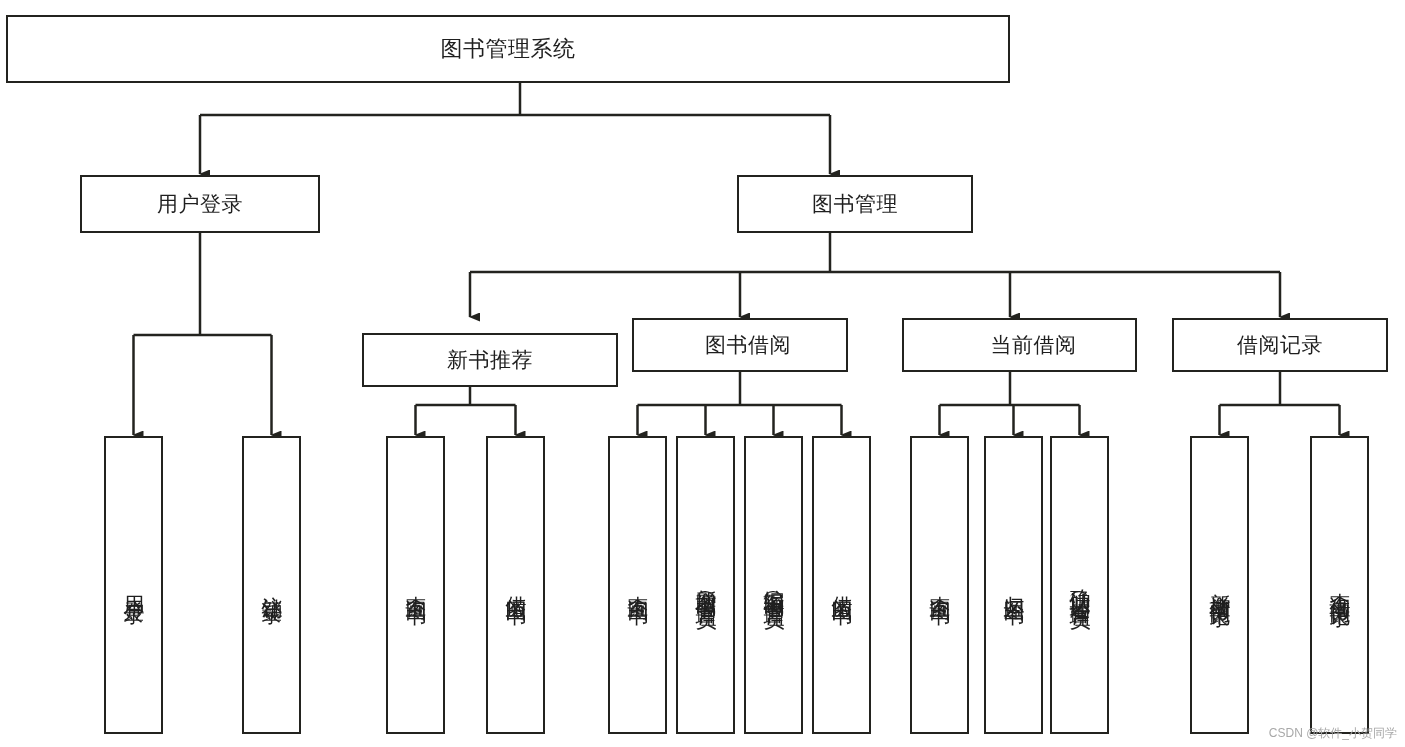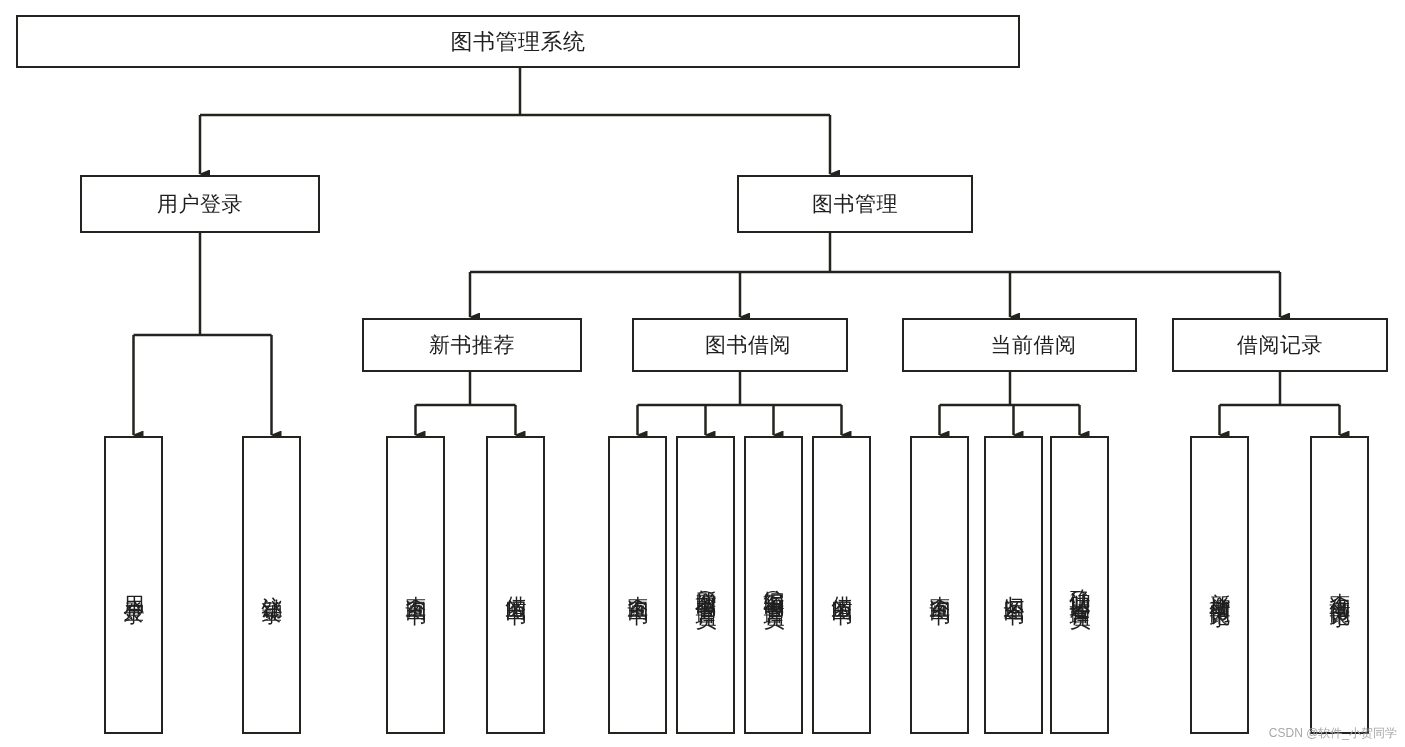--- a/index.html
+++ b/index.html
@@ -109,30 +109,30 @@
         <line x1="939.5" y1="405" x2="939.5" y2="435" stroke="#23231f" stroke-width="2.5" marker-end="url(#arrowhead)"></line>
         <line x1="1013.5" y1="405" x2="1013.5" y2="435" stroke="#23231f" stroke-width="2.5" marker-end="url(#arrowhead)"></line>
         <line x1="1079.5" y1="405" x2="1079.5" y2="435" stroke="#23231f" stroke-width="2.5" marker-end="url(#arrowhead)"></line>
         <line x1="1280" y1="372" x2="1280" y2="405" stroke="#23231f" stroke-width="2.5"></line>
         <line x1="1219.5" y1="405" x2="1339.5" y2="405" stroke="#23231f" stroke-width="2.5"></line>
         <line x1="1219.5" y1="405" x2="1219.5" y2="435" stroke="#23231f" stroke-width="2.5" marker-end="url(#arrowhead)"></line>
         <line x1="1339.5" y1="405" x2="1339.5" y2="435" stroke="#23231f" stroke-width="2.5" marker-end="url(#arrowhead)"></line>
       </g>
   </svg>
   <div id="node-layer">
-      <div class="node horizontal root" style="left: 16px; top: 15px; width: 1004px; height: 53px;">
+      <div class="node horizontal root" style="left: 6px; top: 15px; width: 1004px; height: 68px;">
         <span class="node-label">图书管理系统</span>
       </div>
       <div class="node horizontal" style="left: 80px; top: 175px; width: 240px; height: 58px;">
         <span class="node-label">用户登录</span>
       </div>
       <div class="node horizontal" style="left: 712px; top: 175px; width: 236px; height: 58px; margin-left: 25px;">
         <span class="node-label">图书管理</span>
       </div>
-      <div class="node horizontal" style="left: 362px; top: 318px; width: 220px; height: 54px;">
+      <div class="node horizontal" style="left: 362px; top: 333px; width: 256px; height: 54px;">
         <span class="node-label">新书推荐</span>
       </div>
       <div class="node horizontal" style="left: 632px; top: 318px; width: 216px; height: 54px; padding-left: 16px;">
         <span class="node-label">图书借阅</span>
       </div>
       <div class="node horizontal" style="left: 902px; top: 318px; width: 235px; height: 54px; padding-left: 28px;">
         <span class="node-label">当前借阅</span>
       </div>
       <div class="node horizontal" style="left: 1172px; top: 318px; width: 216px; height: 54px;">
         <span class="node-label">借阅记录</span>

